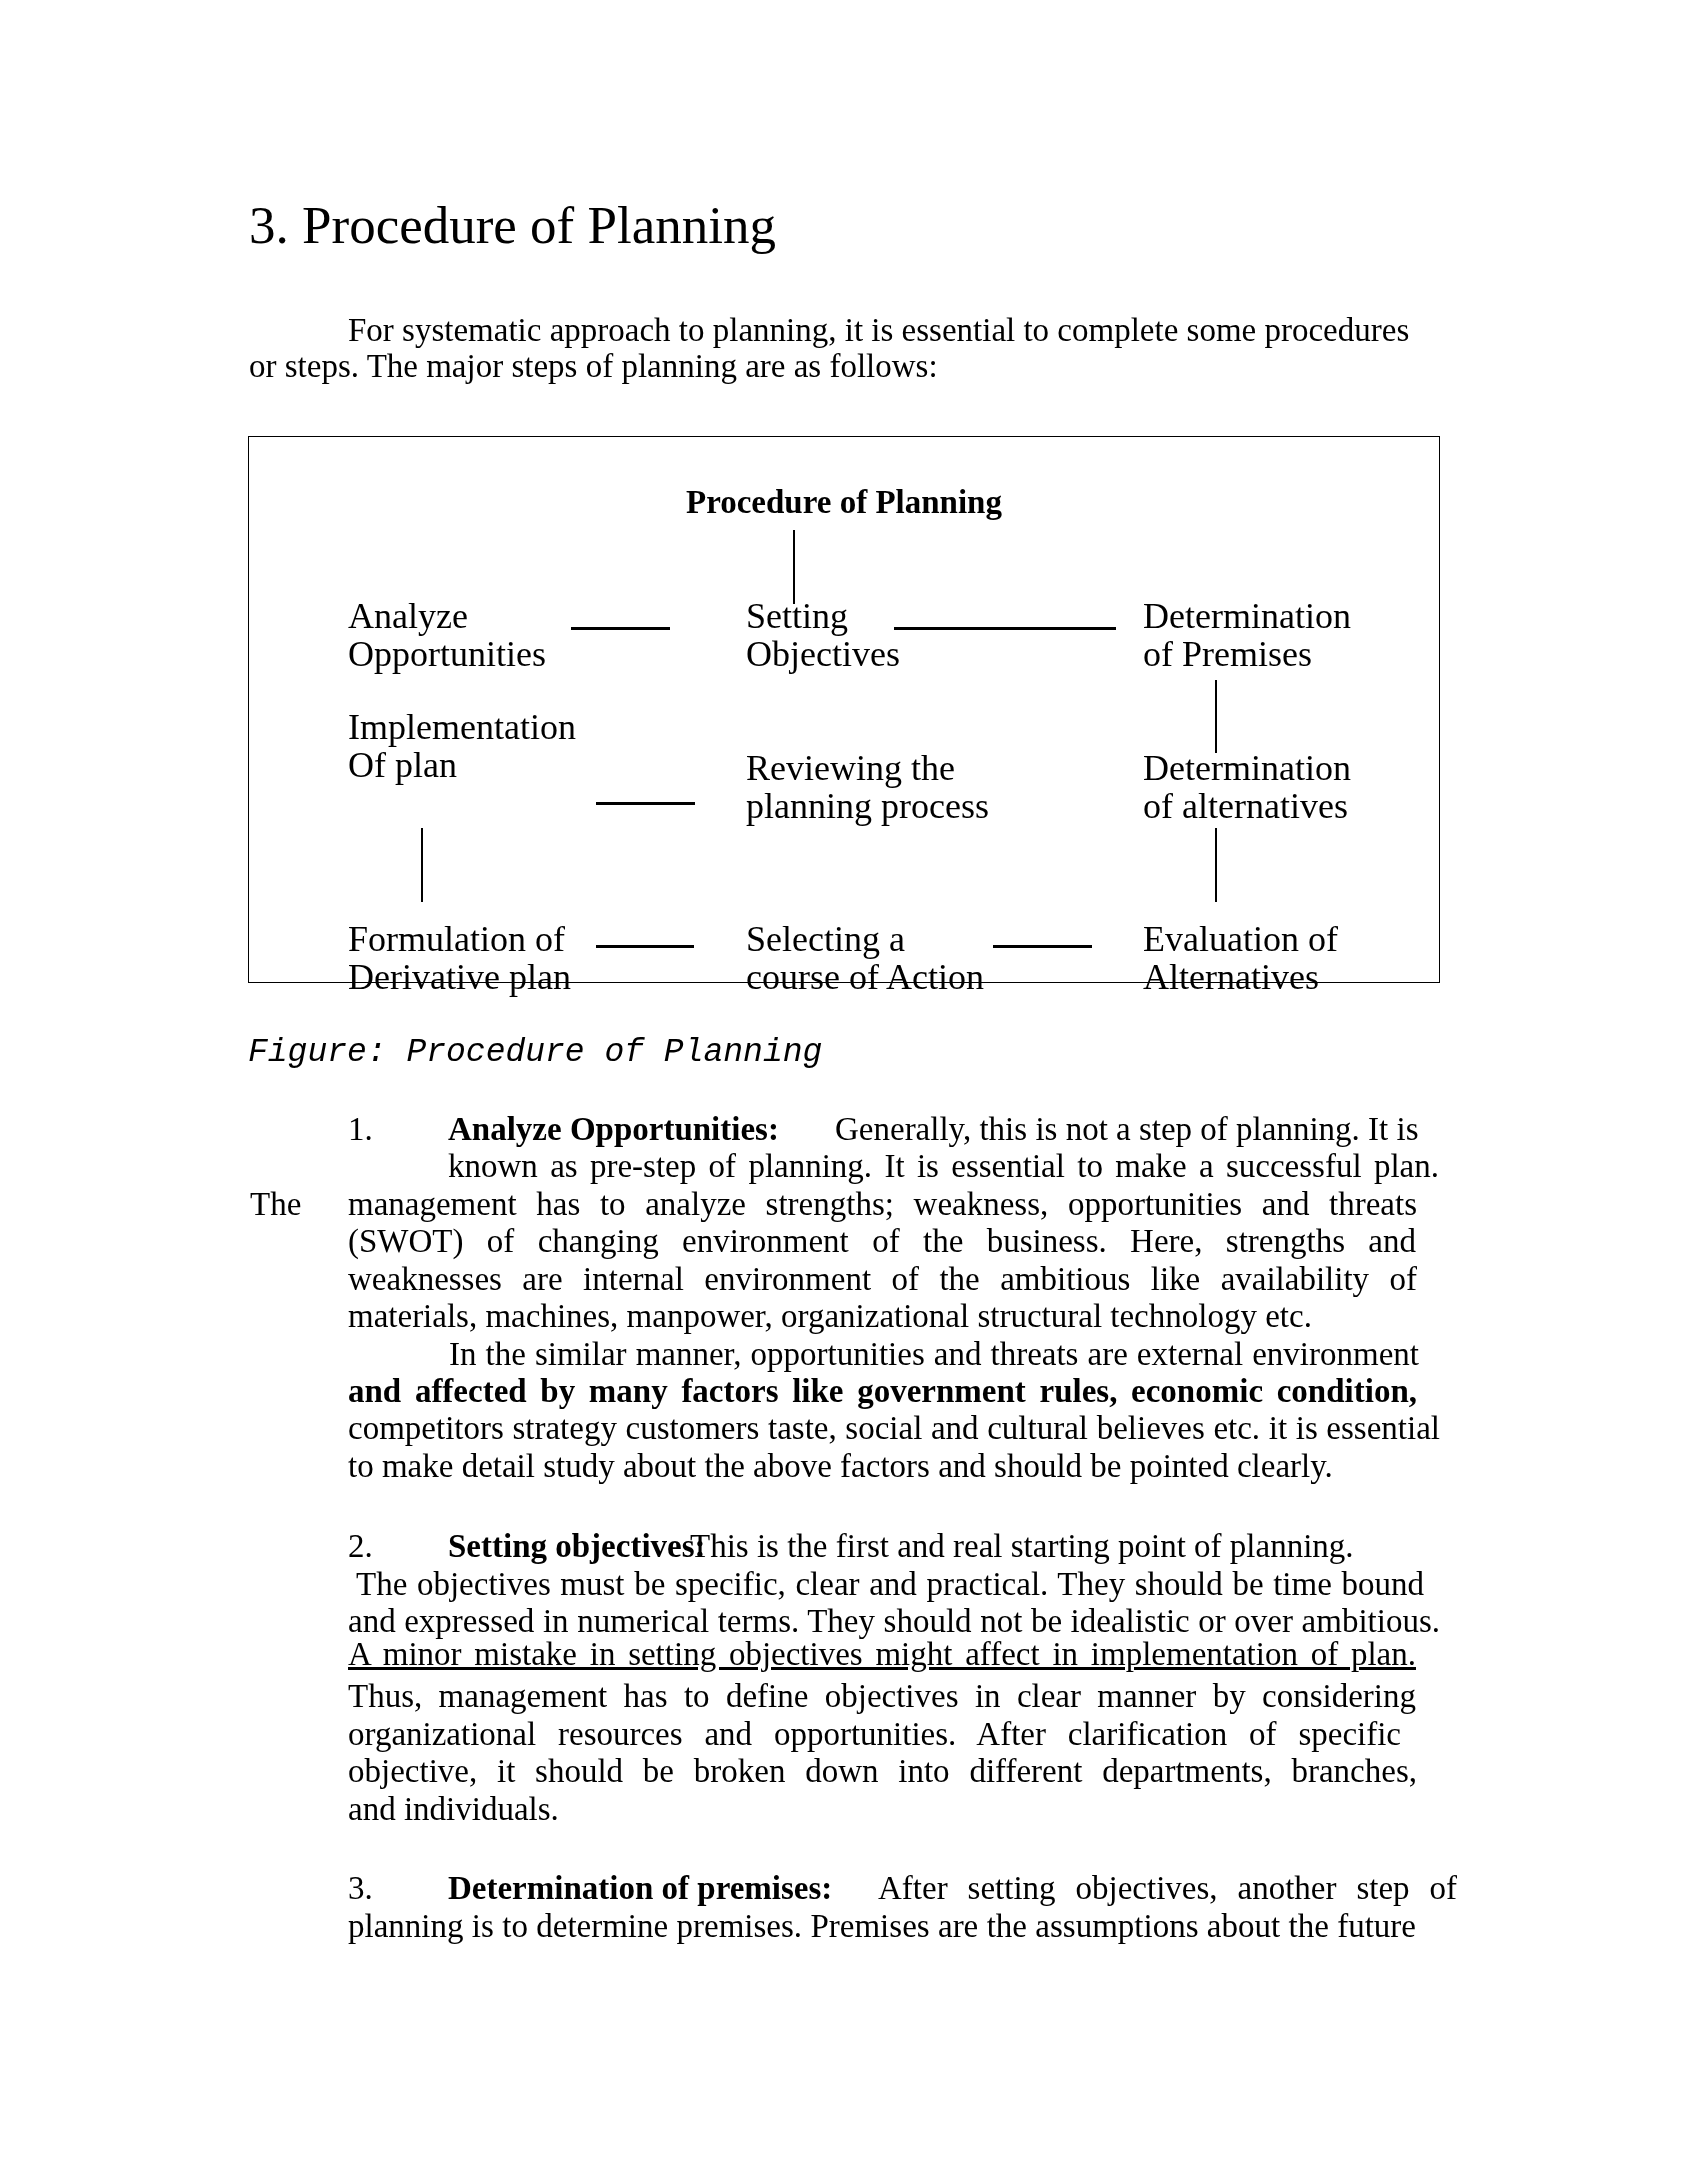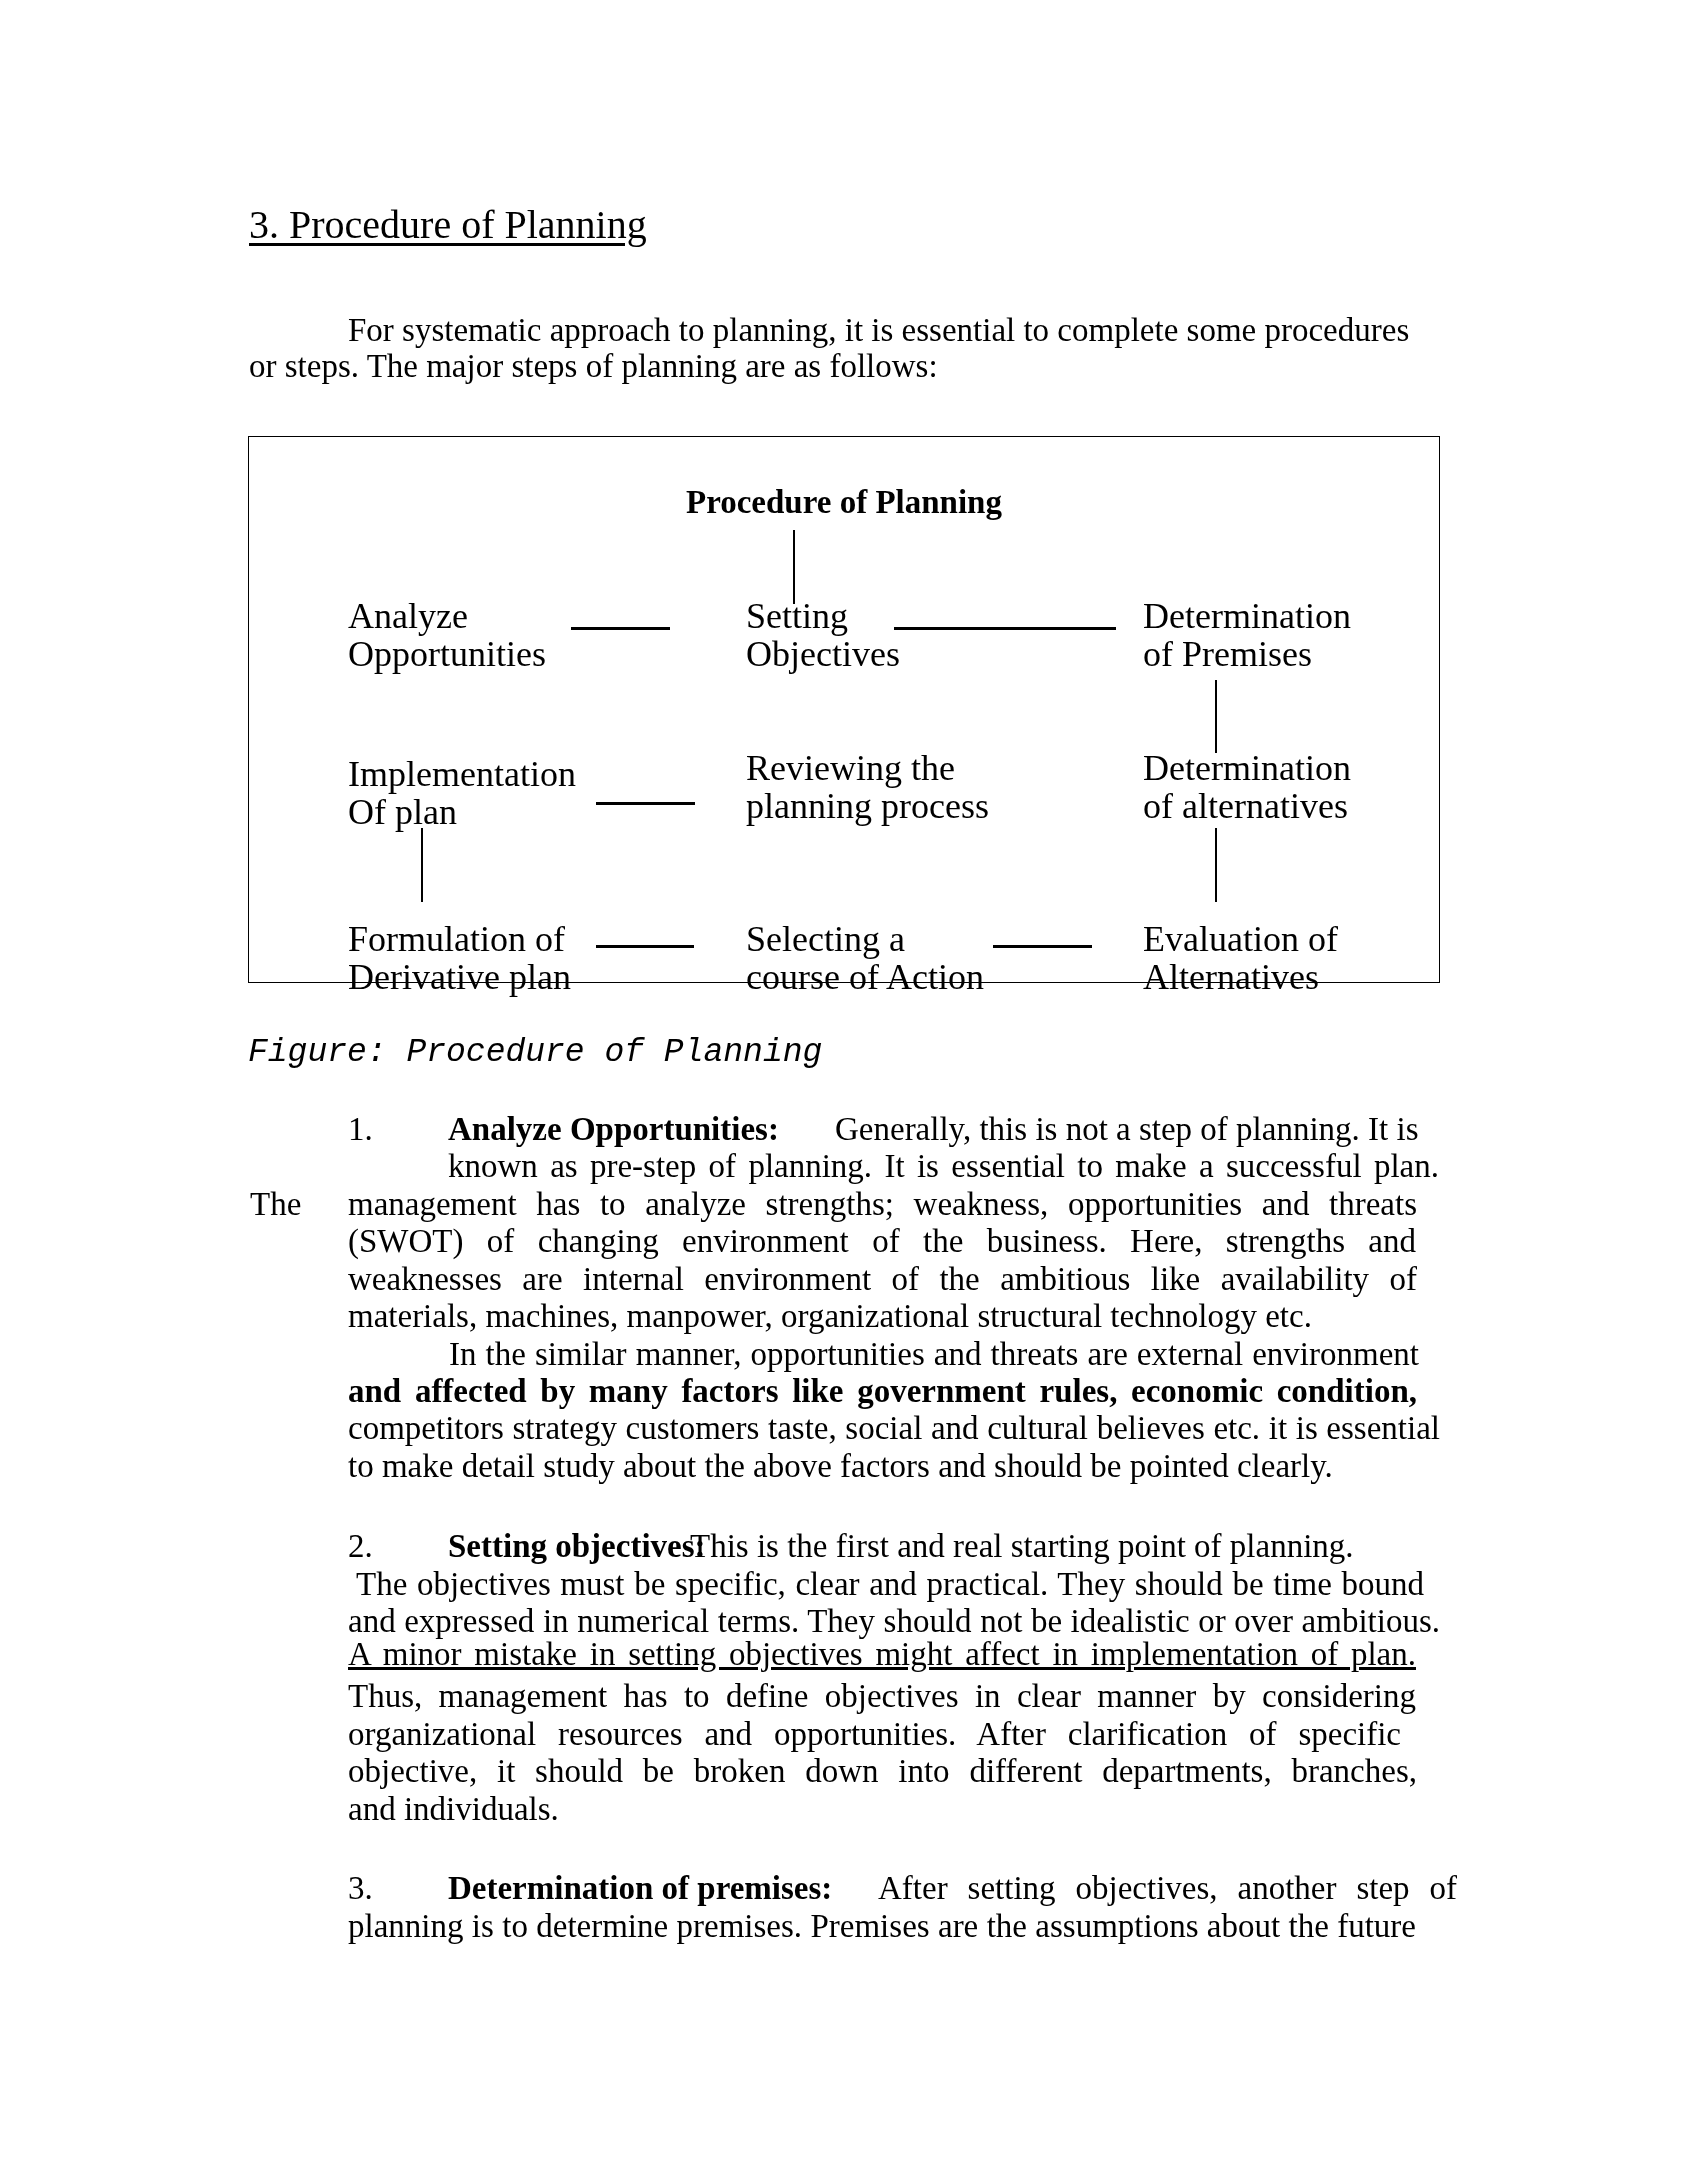--- a/index.html
+++ b/index.html
@@ -1,19 +1,19 @@
 <!DOCTYPE html>
 <html style="font-size:13px"><head>
 <meta charset="utf-8">
 <style>
   html, body { margin:0; padding:0; background:#ffffff; }
   body { width:1687px; height:2183px; position:relative; overflow:hidden;
          font-family:"Liberation Serif", "DejaVu Serif", serif; color:#000; }
   .abs { position:absolute; white-space:nowrap; }
-  .title { font-size:40px; line-height:54px; text-decoration:underline; text-decoration-thickness:2.5px; text-underline-offset:5px; }
+  .title { font-size:53px; line-height:54px; text-decoration-thickness:2.5px; text-underline-offset:5px; }
   .body { font-size:33px; line-height:37px; }
   .just { text-align:justify; text-align-last:justify; white-space:normal; overflow:hidden; height:37px; }
   .bold { font-weight:bold; }
   .ital { font-style:italic;font-family:Liberation Mono, monospace; }
   .frame { position:absolute; left:248px; top:436px; width:1190px; height:545px; border:1.6px solid #000; box-sizing:content-box; }
   .hline { position:absolute; height:2.5px; background:#000; }
   .vline { position:absolute; width:1.6px; background:#000; }
   .dlabel { position:absolute; font-size:36px; line-height:38px; white-space:nowrap; }
   .dtitle { position:absolute; font-size:33px; line-height:37px; font-weight:bold; white-space:nowrap; }
 </style>
@@ -45,21 +45,21 @@
   </div>
   <div class="dlabel" style="left:746px; top:597px;">
     <div>Setting</div>
     <div>Objectives</div>
   </div>
   <div class="dlabel" style="left:1143px; top:597px;">
     <div>Determination</div>
     <div>of Premises</div>
   </div>
 
-  <div class="dlabel" style="left:348px; top:755px;">
+  <div class="dlabel" style="left:348px; top:708px;">
     <div>Implementation</div>
     <div>Of plan</div>
   </div>
   <div class="dlabel" style="left:746px; top:749px;">
     <div>Reviewing the</div>
     <div>planning process</div>
   </div>
   <div class="dlabel" style="left:1143px; top:749px;">
     <div>Determination</div>
     <div>of alternatives</div>

